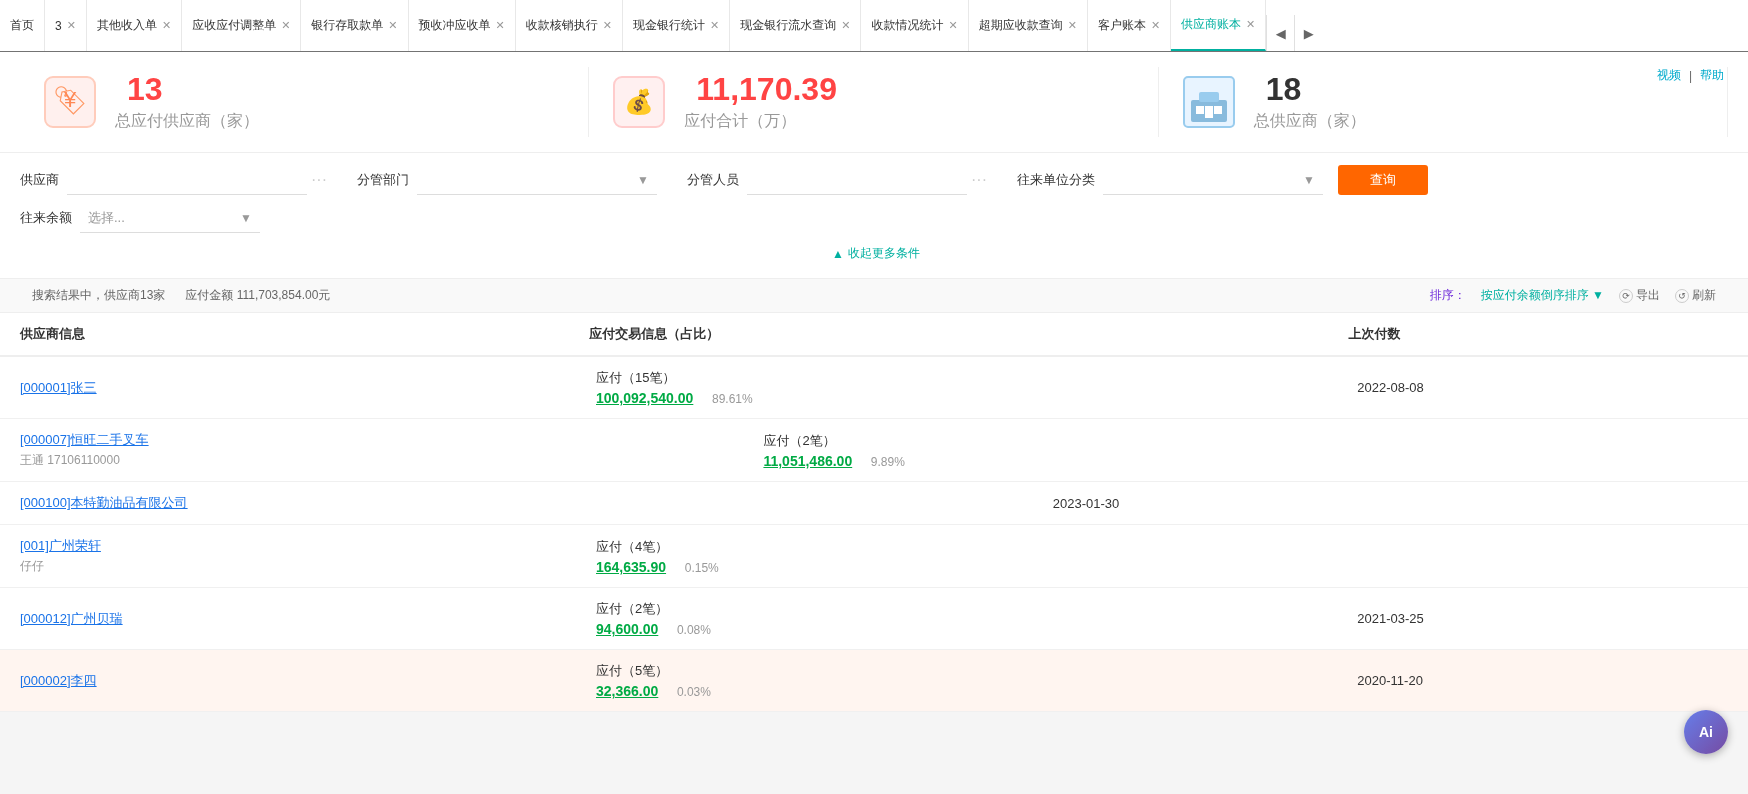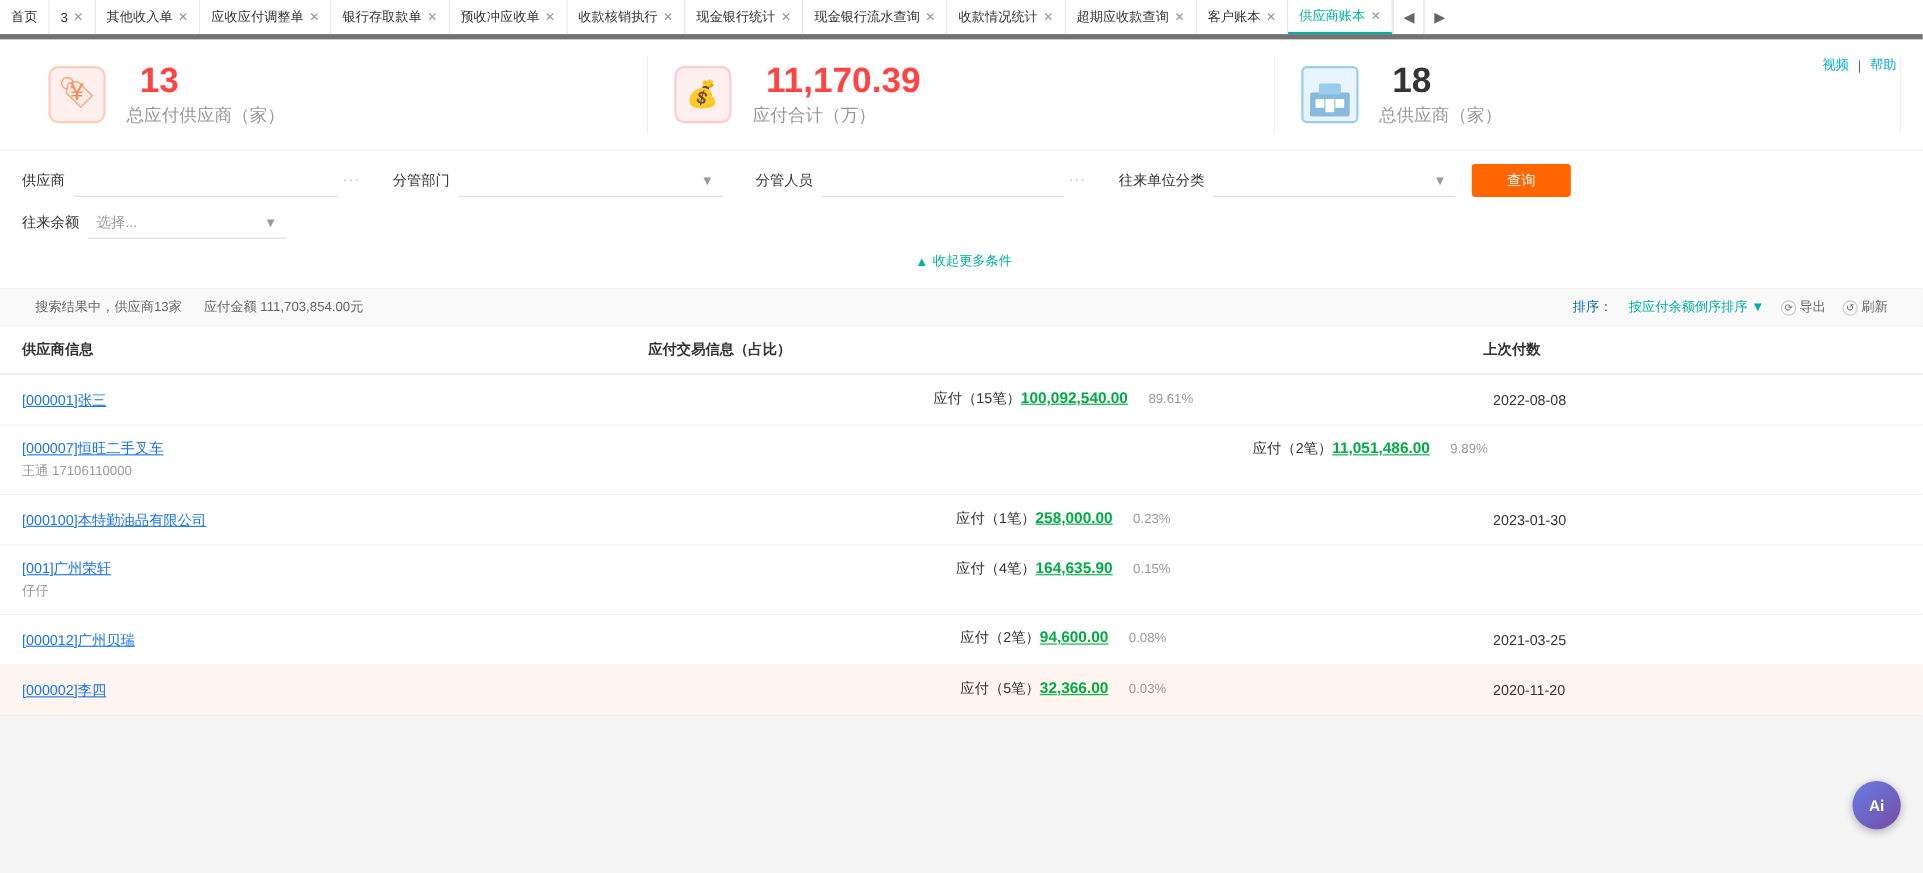--- a/index.html
+++ b/index.html
@@ -1,19 +1,19 @@
 <!DOCTYPE html>
 <html><head>
   <meta charset="utf-8">
   <style>
     * { margin: 0; padding: 0; box-sizing: border-box; }
     body { font-family: 'Microsoft YaHei', Arial, sans-serif; font-size: 13px; background: #f5f5f5; color: #333; width: 1748px; overflow-x: hidden; }
 
     
-    .top-nav { display: flex; align-items: center; background: #fff; border-bottom: 5px solid #737373; height: 36px; overflow: hidden; }
+    .top-nav { display: flex; align-items: flex-end; background: #fff; border-bottom: 1px solid #737373; height: 52px; overflow: hidden; }
     .nav-item { display: flex; align-items: center; padding: 0 10px; height: 100%; border-right: 1px solid #e8e8e8; font-size: 12px; color: #333; white-space: nowrap; cursor: pointer; flex-shrink: 0; }
     .nav-item .close-btn { margin-left: 5px; color: #999; font-size: 11px; cursor: pointer; }
     .nav-item.active { color: #00b0a0; border-bottom: 2px solid #00b0a0; }
     .nav-arrow { width: 28px; height: 36px; display: flex; align-items: center; justify-content: center; background: #fff; border-left: 1px solid #e0e0e0; cursor: pointer; color: #666; flex-shrink: 0; }
 
     
     .stats-header { display: flex; background: #fff; padding: 15px 20px; border-bottom: 1px solid #eee; position: relative; }
     .stat-card { display: flex; align-items: center; flex: 1; padding: 5px 20px; border-right: 1px solid #eee; }
     .stat-card:last-of-type { border-right: none; }
     .stat-icon { width: 60px; height: 60px; margin-right: 15px; flex-shrink: 0; }
@@ -35,36 +35,36 @@
     .filter-select .chevron { color: #999; font-size: 12px; }
     .filter-dots { color: #ccc; font-size: 16px; margin-left: 4px; }
     .collapse-btn { display: flex; align-items: center; justify-content: center; color: #00b0a0; font-size: 12px; cursor: pointer; margin: 4px auto; }
     .collapse-btn span { margin-left: 4px; }
     .query-btn { background: #ff6600; color: #fff; border: none; padding: 6px 32px; border-radius: 3px; font-size: 13px; cursor: pointer; white-space: nowrap; }
 
     
     .result-bar { display: flex; align-items: center; justify-content: space-between; padding: 8px 32px; background: #f9f9f9; border-bottom: 1px solid #eee; font-size: 12px; color: #666; }
     .result-info { display: flex; gap: 20px; }
     .result-actions { display: flex; align-items: center; gap: 15px; }
-    .sort-label { color: #0369a1; }
+    .sort-label { color: #6d28d9; }
     .sort-select { color: #00b0a0; cursor: pointer; font-size: 12px; }
     .action-btn { display: flex; align-items: center; gap: 3px; cursor: pointer; color: #666; font-size: 12px; }
     .action-icon { width: 14px; height: 14px; border: 1px solid #ccc; border-radius: 50%; display: flex; align-items: center; justify-content: center; font-size: 9px; }
 
     
     .table-container { background: #fff; margin: 0; }
     .table-header { display: flex; align-items: center; padding: 12px 20px; border-bottom: 2px solid #eee; font-weight: bold; font-size: 13px; color: #333; background: #fff; }
     .col-supplier { flex: 3; }
     .col-transaction { flex: 4; }
     .col-lastpay { flex: 2; }
 
     .table-row { display: flex; align-items: stretch; padding: 12px 20px; border-bottom: 1px solid #f0f0f0; background: #fff; gap: 20px; }
     .table-row.highlighted { background: #fff5f0; }
     .table-row .col-supplier { flex: 3; display: flex; flex-direction: column; justify-content: center; }
-    .table-row .col-transaction { flex: 4; display: flex; flex-direction: row; justify-content: center; }
+    .table-row .col-transaction { flex: 4; display: flex; flex-direction: column; justify-content: center; }
     .table-row .col-lastpay { flex: 2; display: flex; align-items: center; }
 
     .supplier-link { color: #1a73e8; text-decoration: underline; cursor: pointer; font-size: 13px; }
     .supplier-contact { color: #999; font-size: 12px; margin-top: 3px; }
     .transaction-label { color: #333; font-size: 13px; margin-bottom: 3px; }
     .transaction-amount { color: #00aa44; font-size: 14px; font-weight: bold; text-decoration: underline; cursor: pointer; display: inline-block; }
     .transaction-pct { color: #999; font-size: 12px; margin-left: 15px; }
     .lastpay-date { color: #333; font-size: 13px; }
   </style>
 </head>
@@ -275,27 +275,20 @@
         <span class="transaction-amount">11,051,486.00</span>
         <span class="transaction-pct">9.89%</span>
       </div>
     </div>
   </div>
 
   <div class="table-row">
     <div class="col-supplier">
       <span class="supplier-link">[000100]本特勤油品有限公司</span>
     </div>
-    <div class="col-transaction">
-      <div class="transaction-label">应付（1笔）</div>
-      <div>
-        <span class="transaction-amount">258,000.00</span>
-        <span class="transaction-pct">0.23%</span>
-      </div>
-    </div>
     <div class="col-lastpay">
       <span class="lastpay-date">2023-01-30</span>
     </div>
   </div>
 
   <div class="table-row">
     <div class="col-supplier">
       <span class="supplier-link">[001]广州荣轩</span>
       <span class="supplier-contact">仔仔</span>
     </div>

